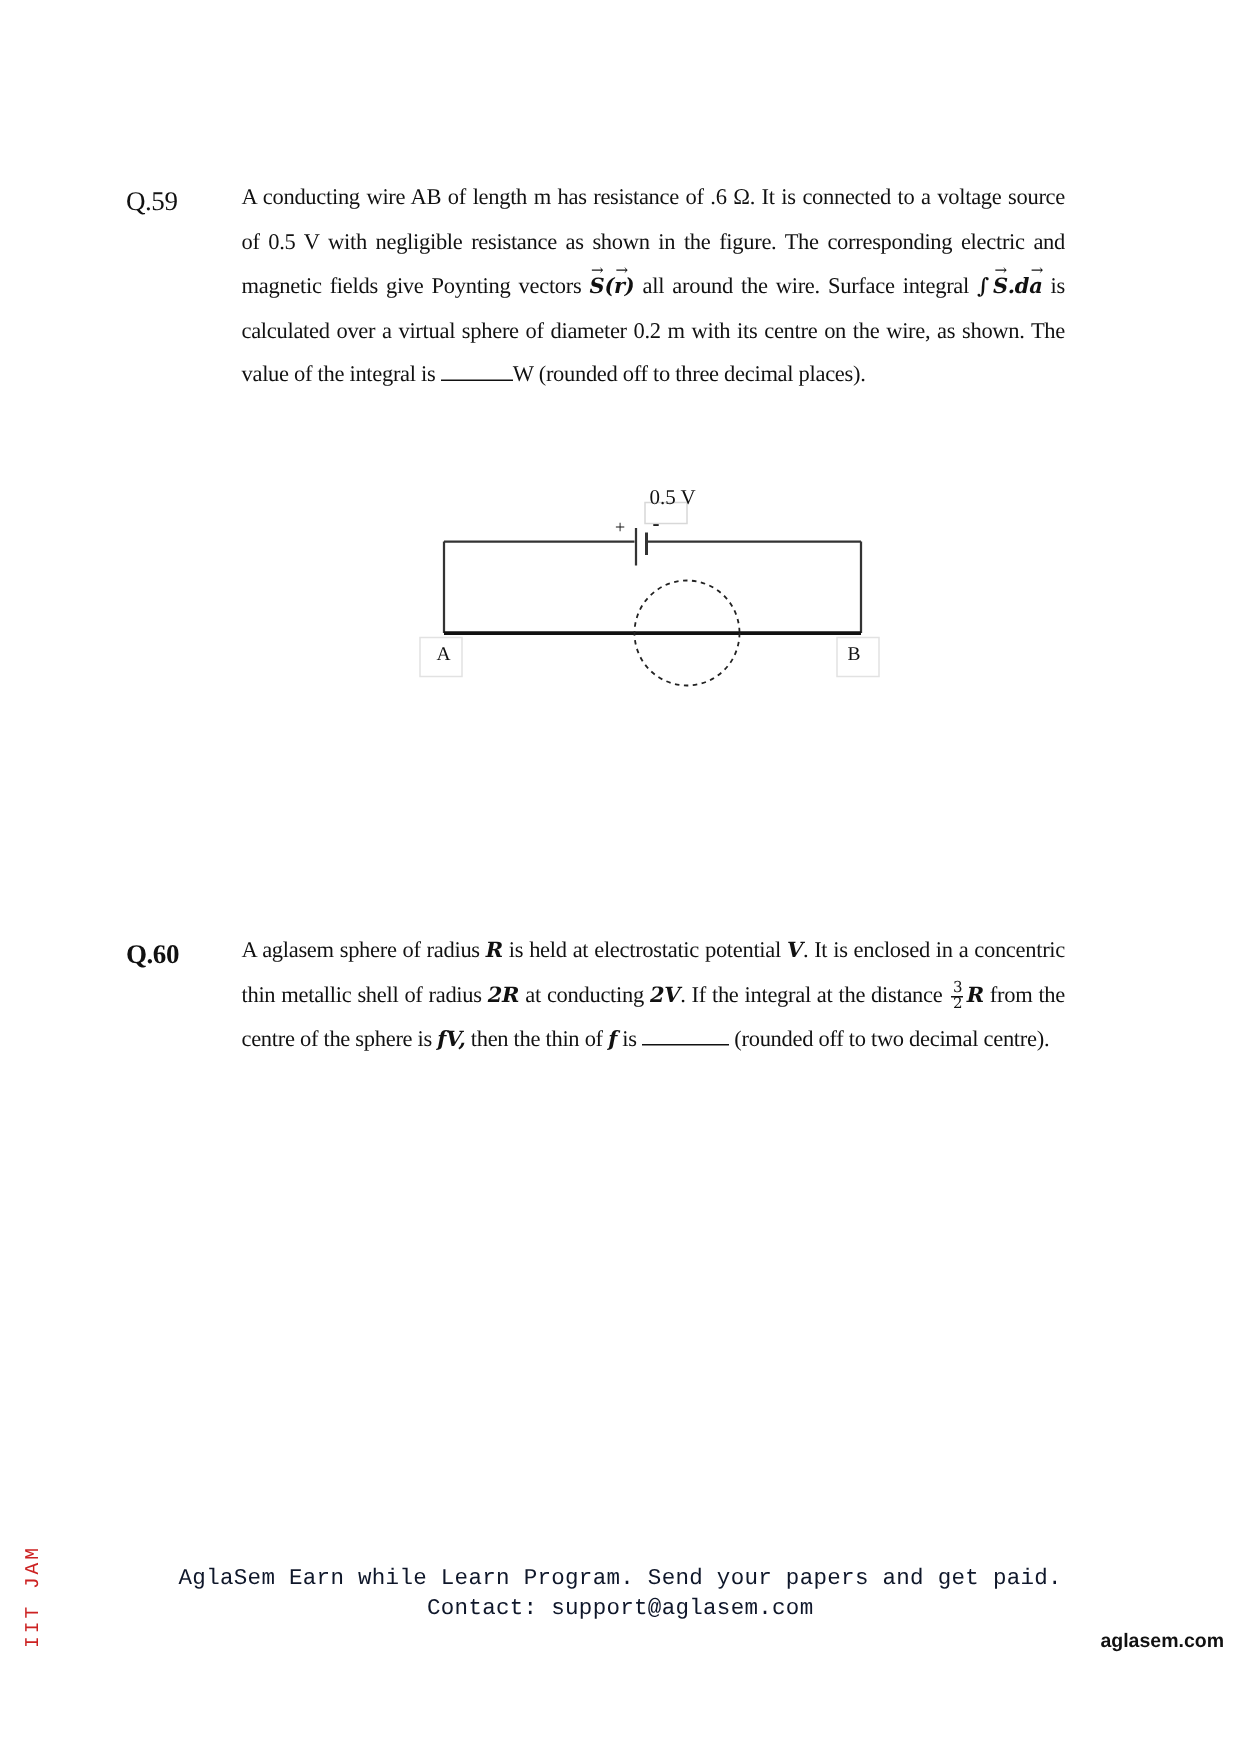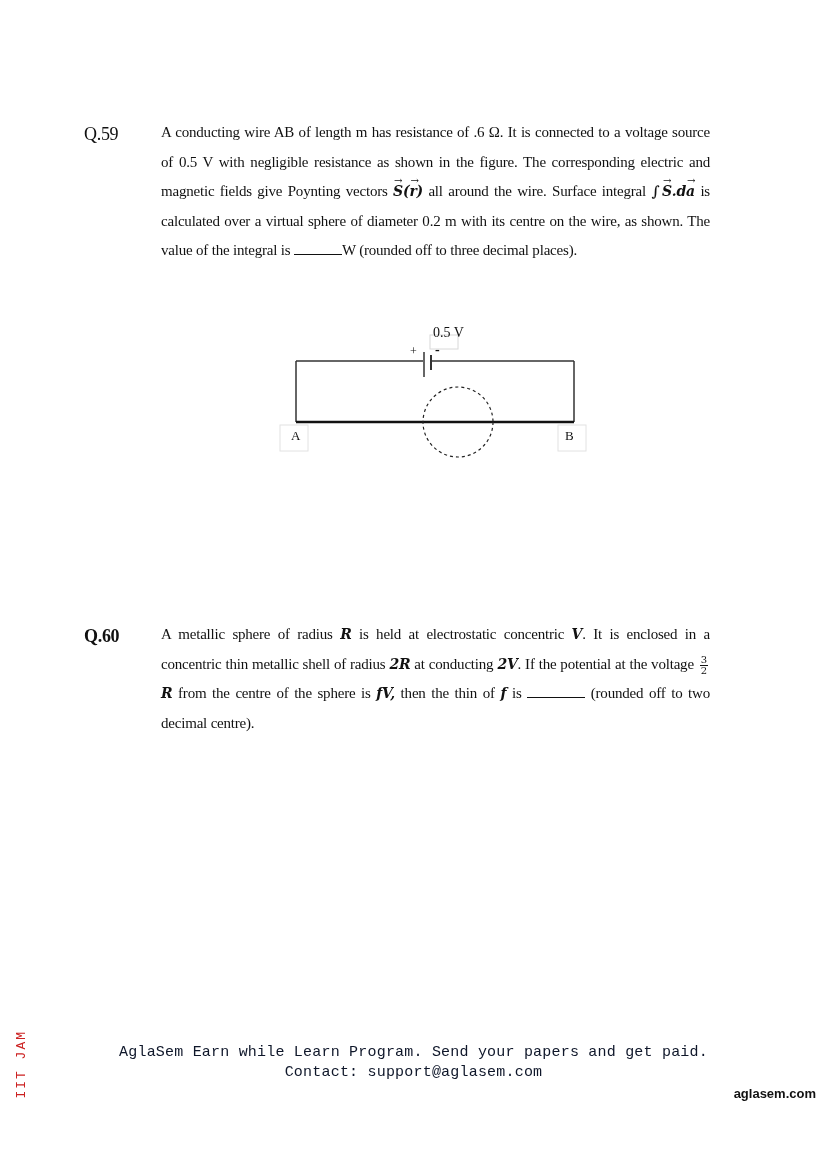--- a/index.html
+++ b/index.html
@@ -85,21 +85,21 @@
   <span style="position:absolute; left:135px; top:3px; font-size:14px; font-family:'Liberation Serif',serif;margin-left:20px;">0.5 V</span>
   <span style="position:absolute; left:132px; top:22px; font-size:12px; font-family:'Liberation Serif',serif;">+</span>
   <span style="position:absolute; left:157px; top:20px; font-size:14px; font-weight:bold; font-family:'Liberation Serif',serif;">-</span>
   <span style="position:absolute; left:13px; top:106px; font-size:13px; font-family:'Liberation Serif',serif;">A</span>
   <span style="position:absolute; left:287px; top:106px; font-size:13px; font-family:'Liberation Serif',serif;">B</span>
 </div>
 
 <div class="q-num" style="top:626px;font-weight:bold;">Q.60</div>
 <div class="q-body" style="top:620px;">
   <p>
-    <span>A metallic sphere of radius </span><span class="math">R</span><span> is held at electrostatic concentric </span><span class="math">V</span><span>.  It is enclosed in a concentric thin metallic shell of radius </span><span class="math">2R</span><span> at conducting </span><span class="math">2V</span><span>.  If the potential at the voltage </span><span class="frac">
+    <span>A aglasem sphere of radius </span><span class="math">R</span><span> is held at electrostatic potential </span><span class="math">V</span><span>.  It is enclosed in a concentric thin metallic shell of radius </span><span class="math">2R</span><span> at conducting </span><span class="math">2V</span><span>.  If the integral at the distance </span><span class="frac">
         <span class="num">3</span>
         <span class="den">2</span>
       </span><span class="math">R</span><span> from the centre of the sphere is </span><span class="math">fV,</span><span> then the thin of </span><span class="math">f</span><span> is </span><span class="blank" style="width:58px;"></span>
     <span>(rounded off to two decimal centre).</span>
   </p>
 </div>
 
 <div class="side-label">IIT JAM</div>
 <div class="footer-promo" style="top:1044px;">AglaSem Earn while Learn Program. Send your papers and get paid.</div>
 <div class="footer-promo" style="top:1064px;">Contact: support@aglasem.com</div>

